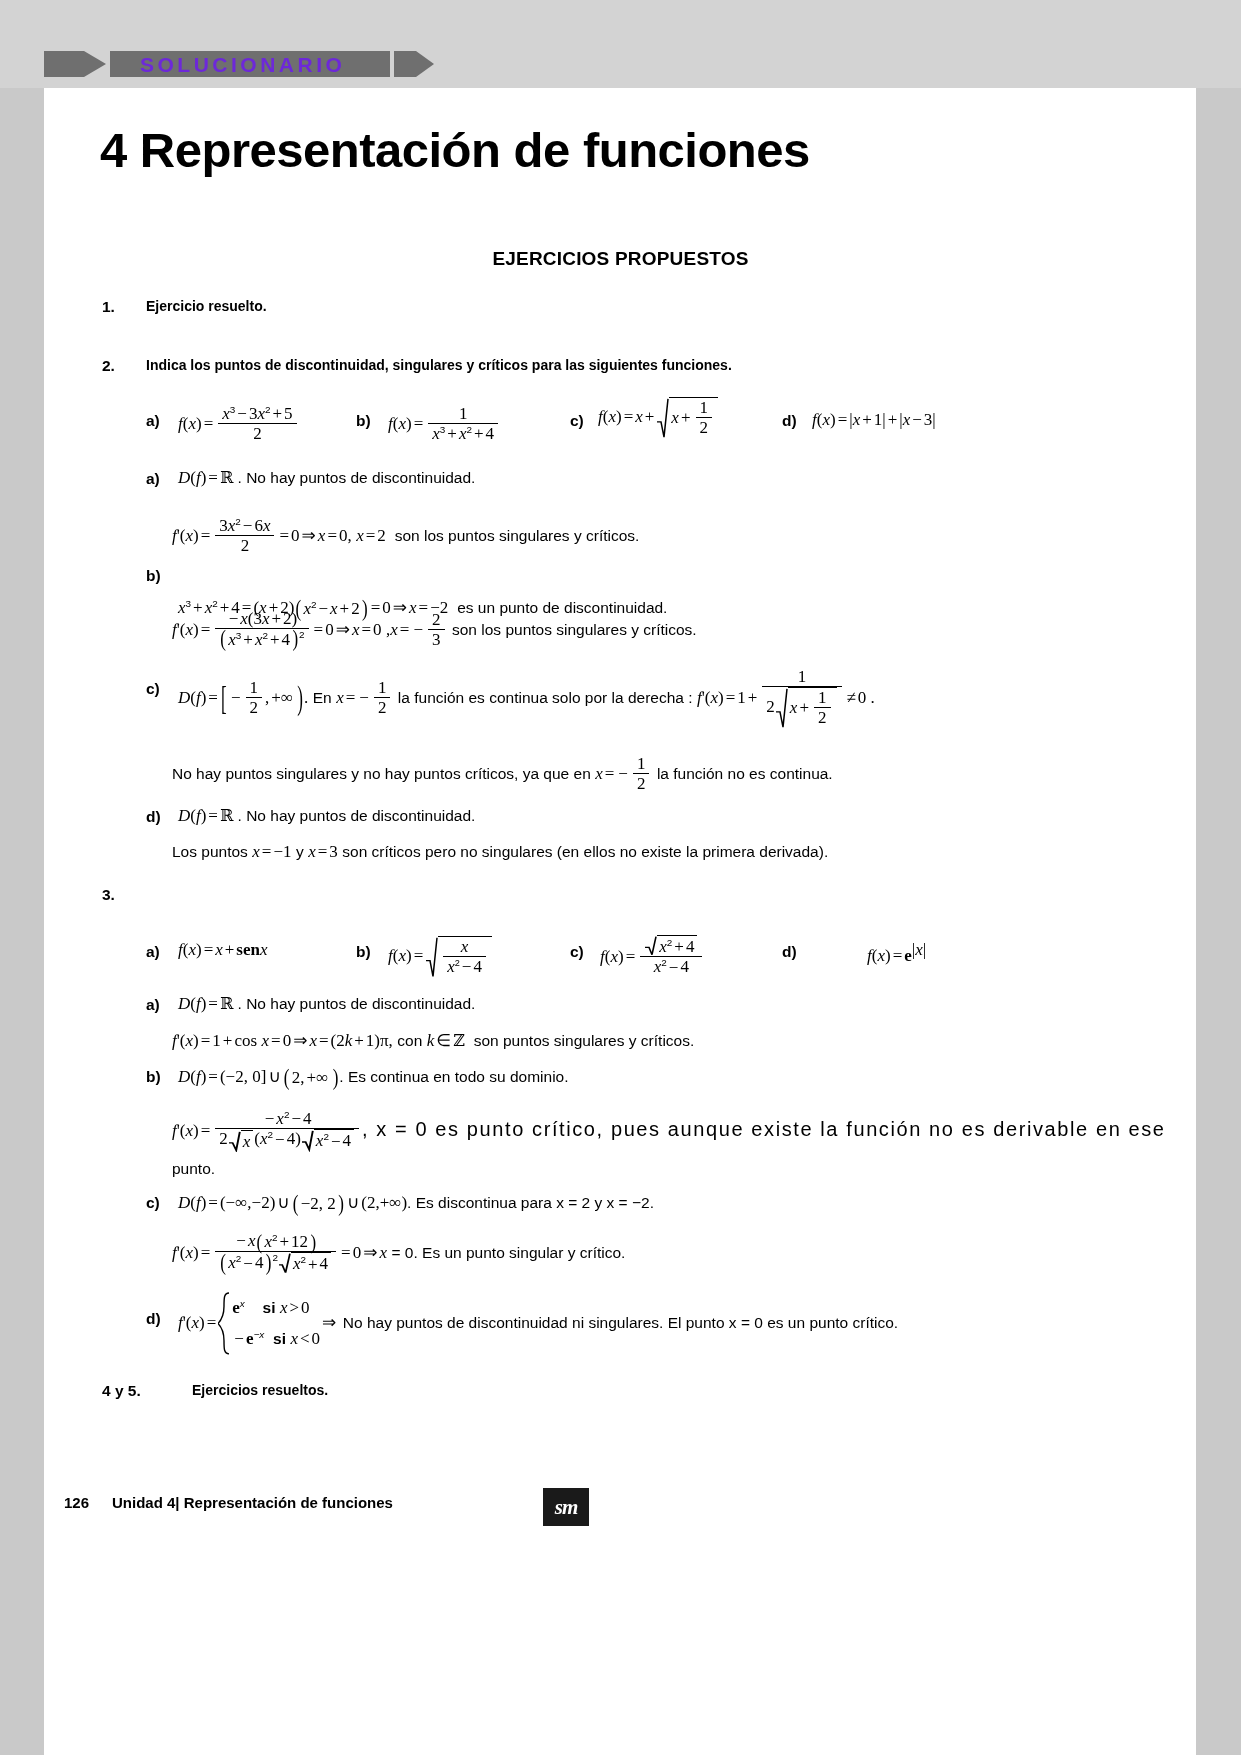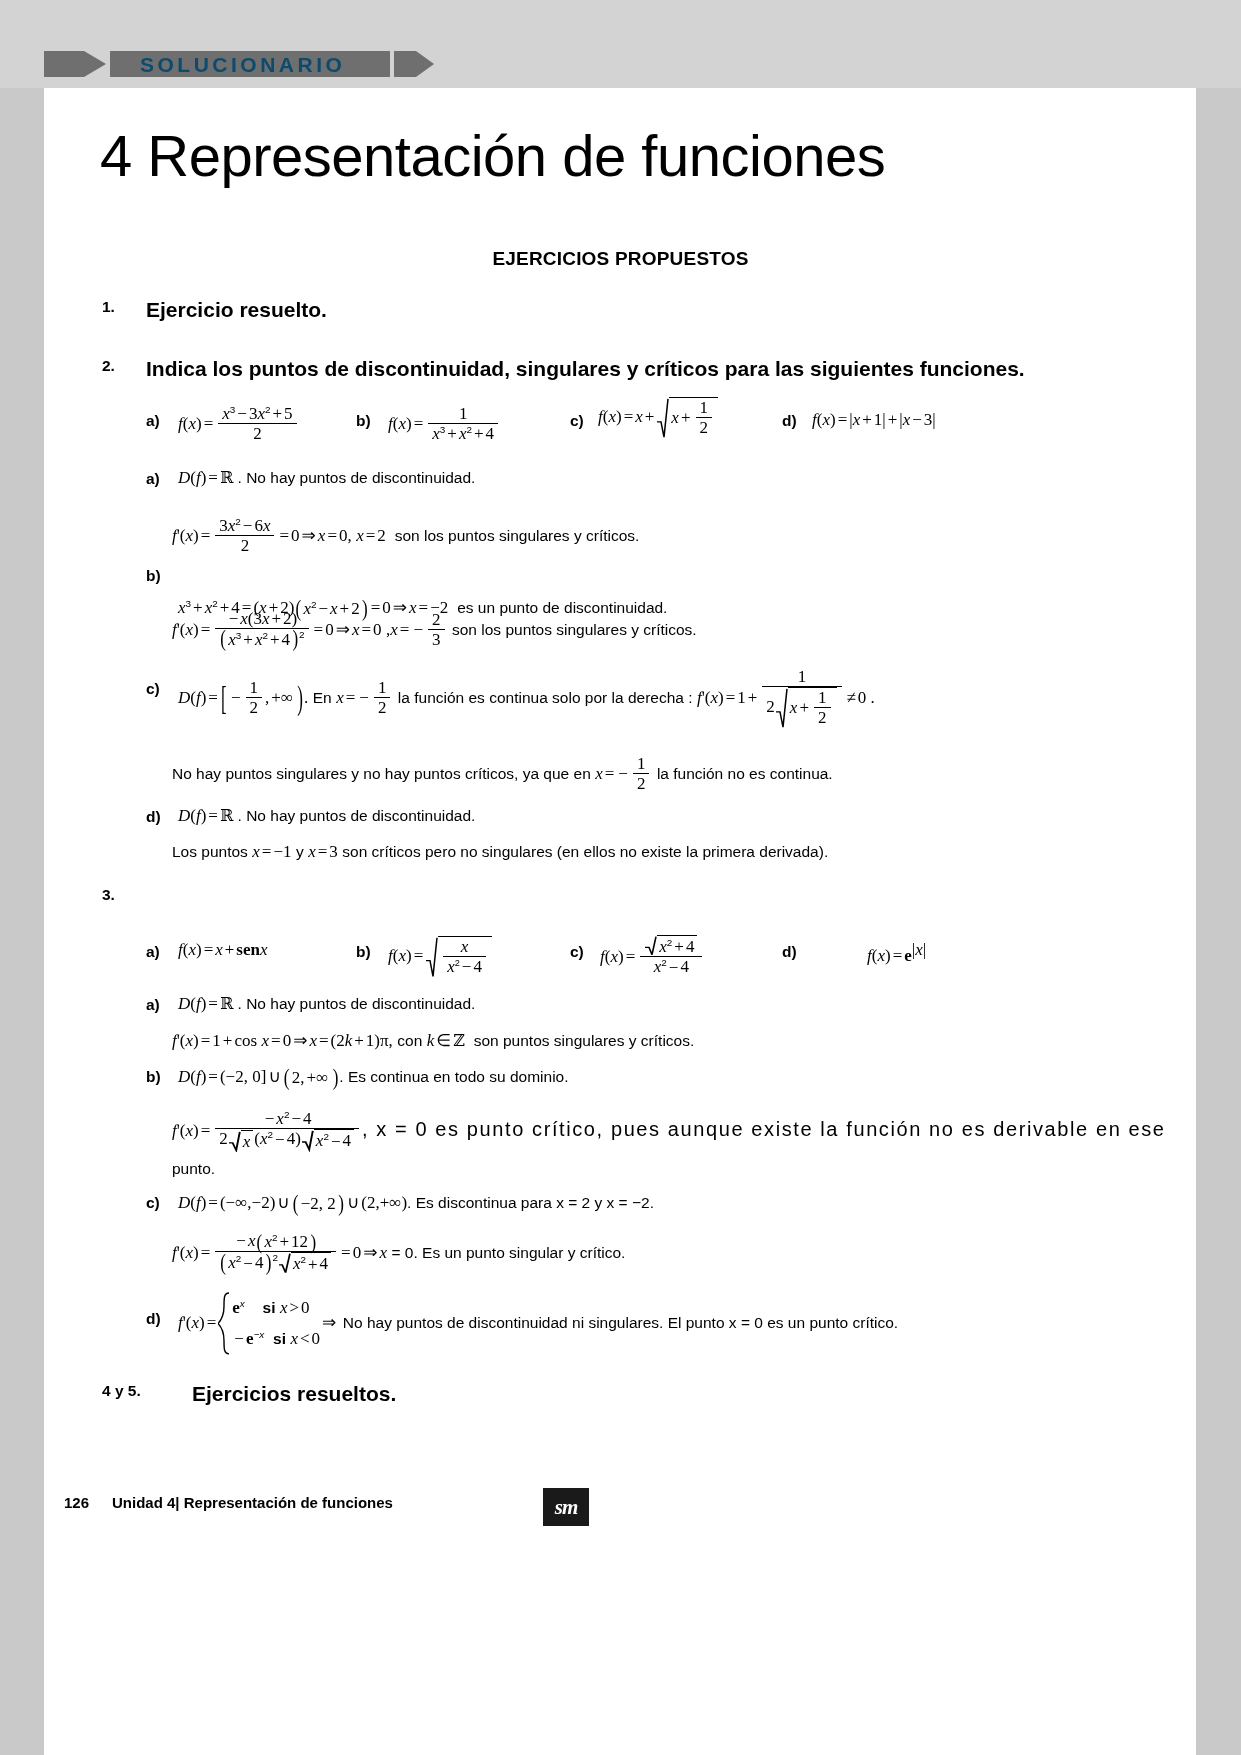--- a/index.html
+++ b/index.html
@@ -22,41 +22,41 @@
     background:#d3d3d3;
   }
   
   .ribbon{
     position:absolute;left:44px;top:47px;width:390px;height:34px;
   }
   .ribbon svg{display:block;}
   .ribbon-text{
     position:absolute;left:96px;top:6px;
     font-size:21px;font-weight:bold;letter-spacing:3.5px;
-    color:#0c4a6e;
+    color:#6d28d9;
     font-family:"Liberation Sans", sans-serif;
   }
   
   .chapter-title{
     position:absolute;left:100px;top:122px;
-    font-size:58px;font-weight:normal;
+    font-size:49px;font-weight:bold;
     letter-spacing:-0.5px;
     white-space:nowrap;
   }
   .section-heading{
     position:absolute;left:0;top:248px;width:1241px;
     text-align:center;
     font-size:19px;font-weight:bold;
     letter-spacing:0.2px;
   }
   .content{
     position:absolute;left:0;top:0;width:1241px;height:1755px;
   }
   .num{position:absolute;font-weight:bold;font-size:15.5px;}
-  .stmt{position:absolute;font-weight:bold;font-size:21px;white-space:nowrap;}
+  .stmt{position:absolute;font-weight:bold;font-size:14px;white-space:nowrap;}
   .lbl{position:absolute;font-weight:bold;font-size:15.5px;}
   .txt{position:absolute;font-size:15.5px;white-space:nowrap;}
   .mathline{position:absolute;font-size:16px;white-space:nowrap;}
 
   
   .m{font-family:"Liberation Serif", serif;font-style:italic;font-size:17px;}
   .mr{font-family:"Liberation Serif", serif;font-style:normal;font-size:17px;}
   .op{font-family:"Liberation Serif", serif;font-style:normal;font-size:17px;padding:0 2px;}
   sup.ex{font-size:.62em;vertical-align:super;font-style:italic;}
   sup.exr{font-size:.62em;vertical-align:super;font-style:normal;}

